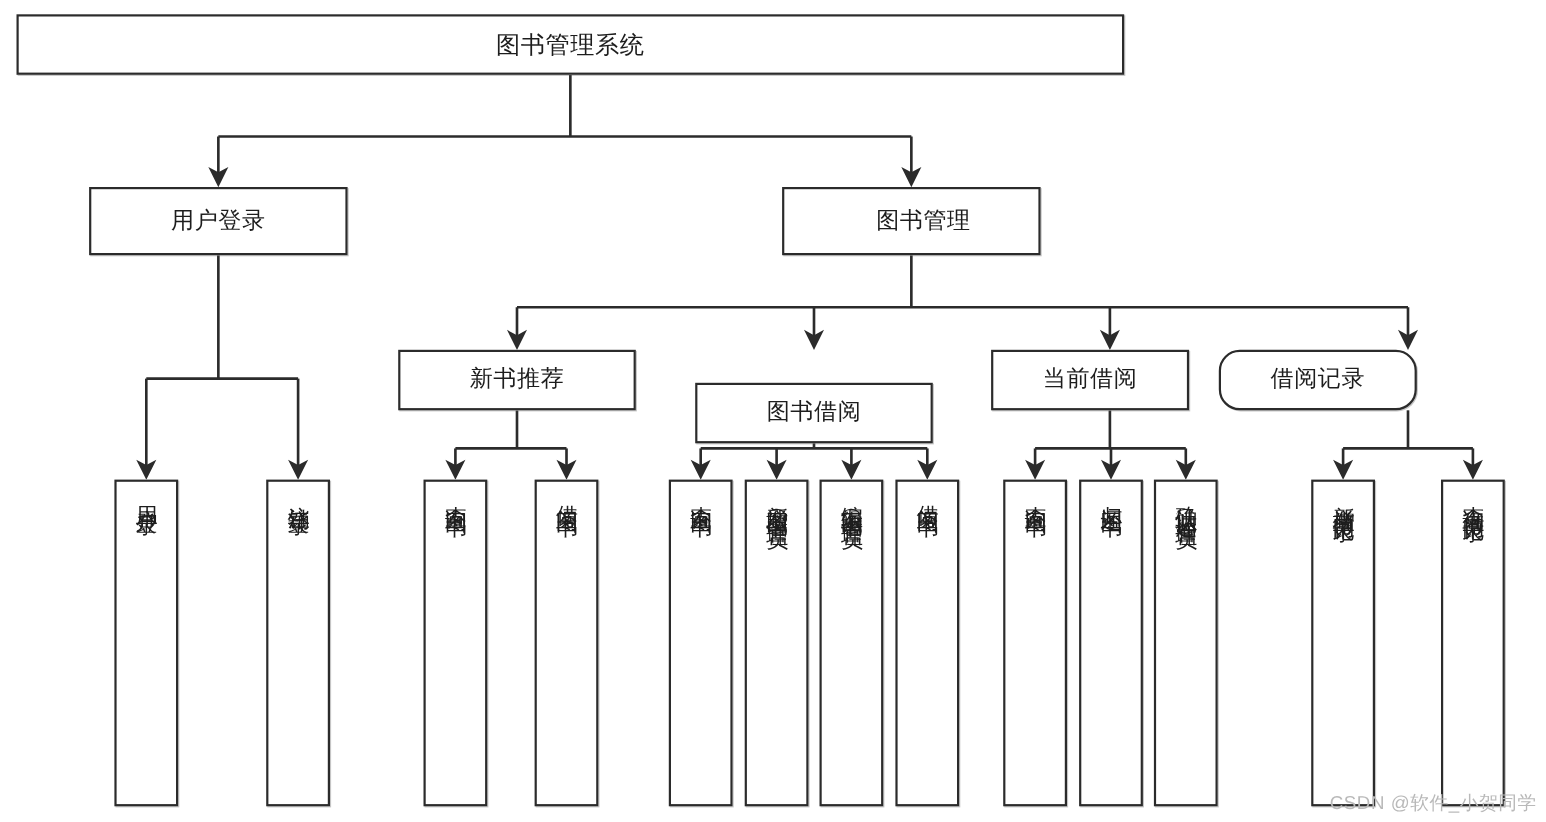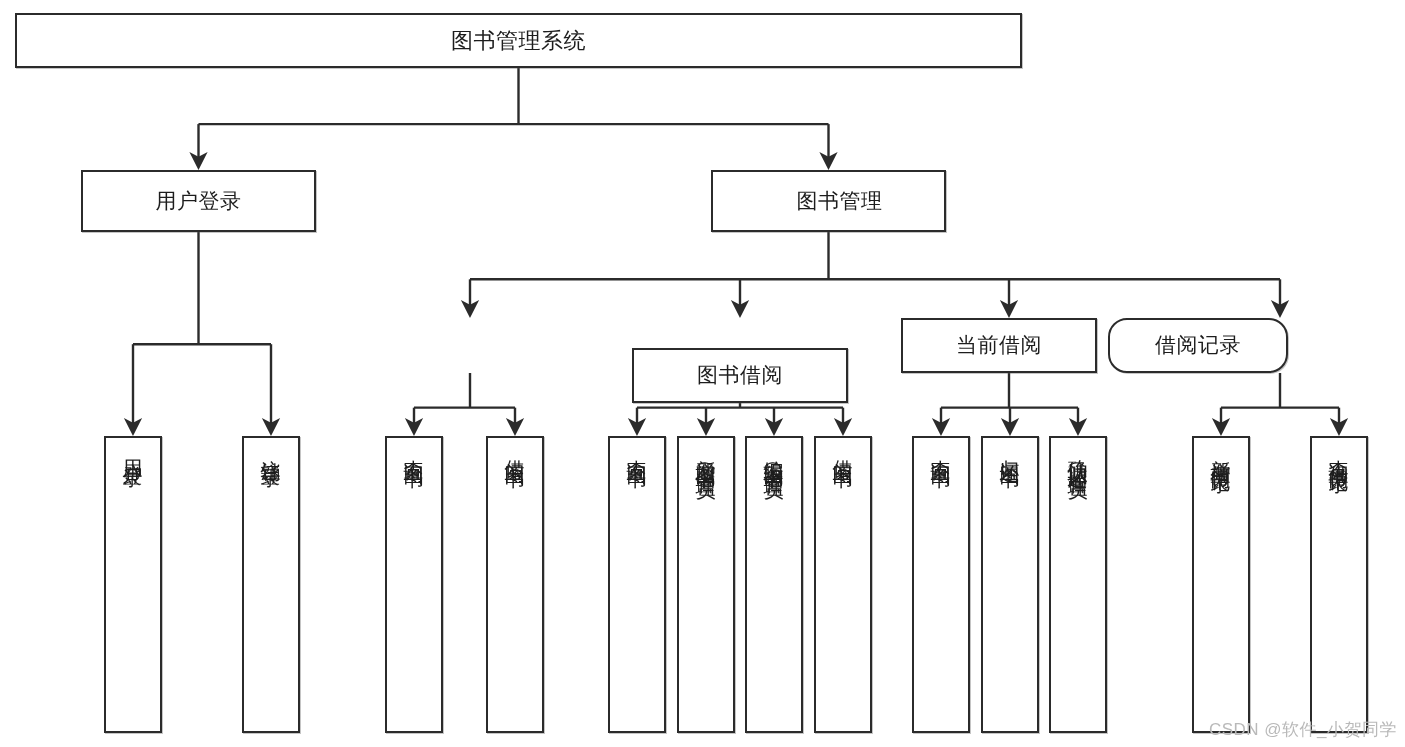--- a/index.html
+++ b/index.html
@@ -124,24 +124,27 @@
     <span class="label">图书管理系统</span>
   </div>
 
   <div class="node horiz" style="left: 81px; top: 170px; width: 235px; height: 62px;">
     <span class="label">用户登录</span>
   </div>
   <div class="node horiz" style="left: 711px; top: 170px; width: 235px; height: 62px; padding-left: 22px;">
     <span class="label">图书管理</span>
   </div>
 
+  <div class="node horiz" style="left: 362px; top: 318px; width: 216px; height: 55px;">
+    <span class="label">新书推荐</span>
+  </div>
   <div class="node horiz" style="left: 632px; top: 318px; width: 216px; height: 55px; margin-top: 30px;">
     <span class="label">图书借阅</span>
   </div>
-  <div class="node horiz" style="left: 901px; top: 318px; width: 196px; height: 55px;">
+  <div class="node horiz" style="left: 901px; top: 318px; width: 180px; height: 55px;">
     <span class="label">当前借阅</span>
   </div>
   <div class="node horiz" style="left: 1108px; top: 318px; width: 180px; height: 55px; border-radius: 19px;">
     <span class="label">借阅记录</span>
   </div>
 
   <div class="node vert" style="left: 104px; top: 436px; width: 58px; height: 297px;">
     <span class="label">用户登录</span>
   </div>
   <div class="node vert" style="left: 242px; top: 436px; width: 58px; height: 297px;">

